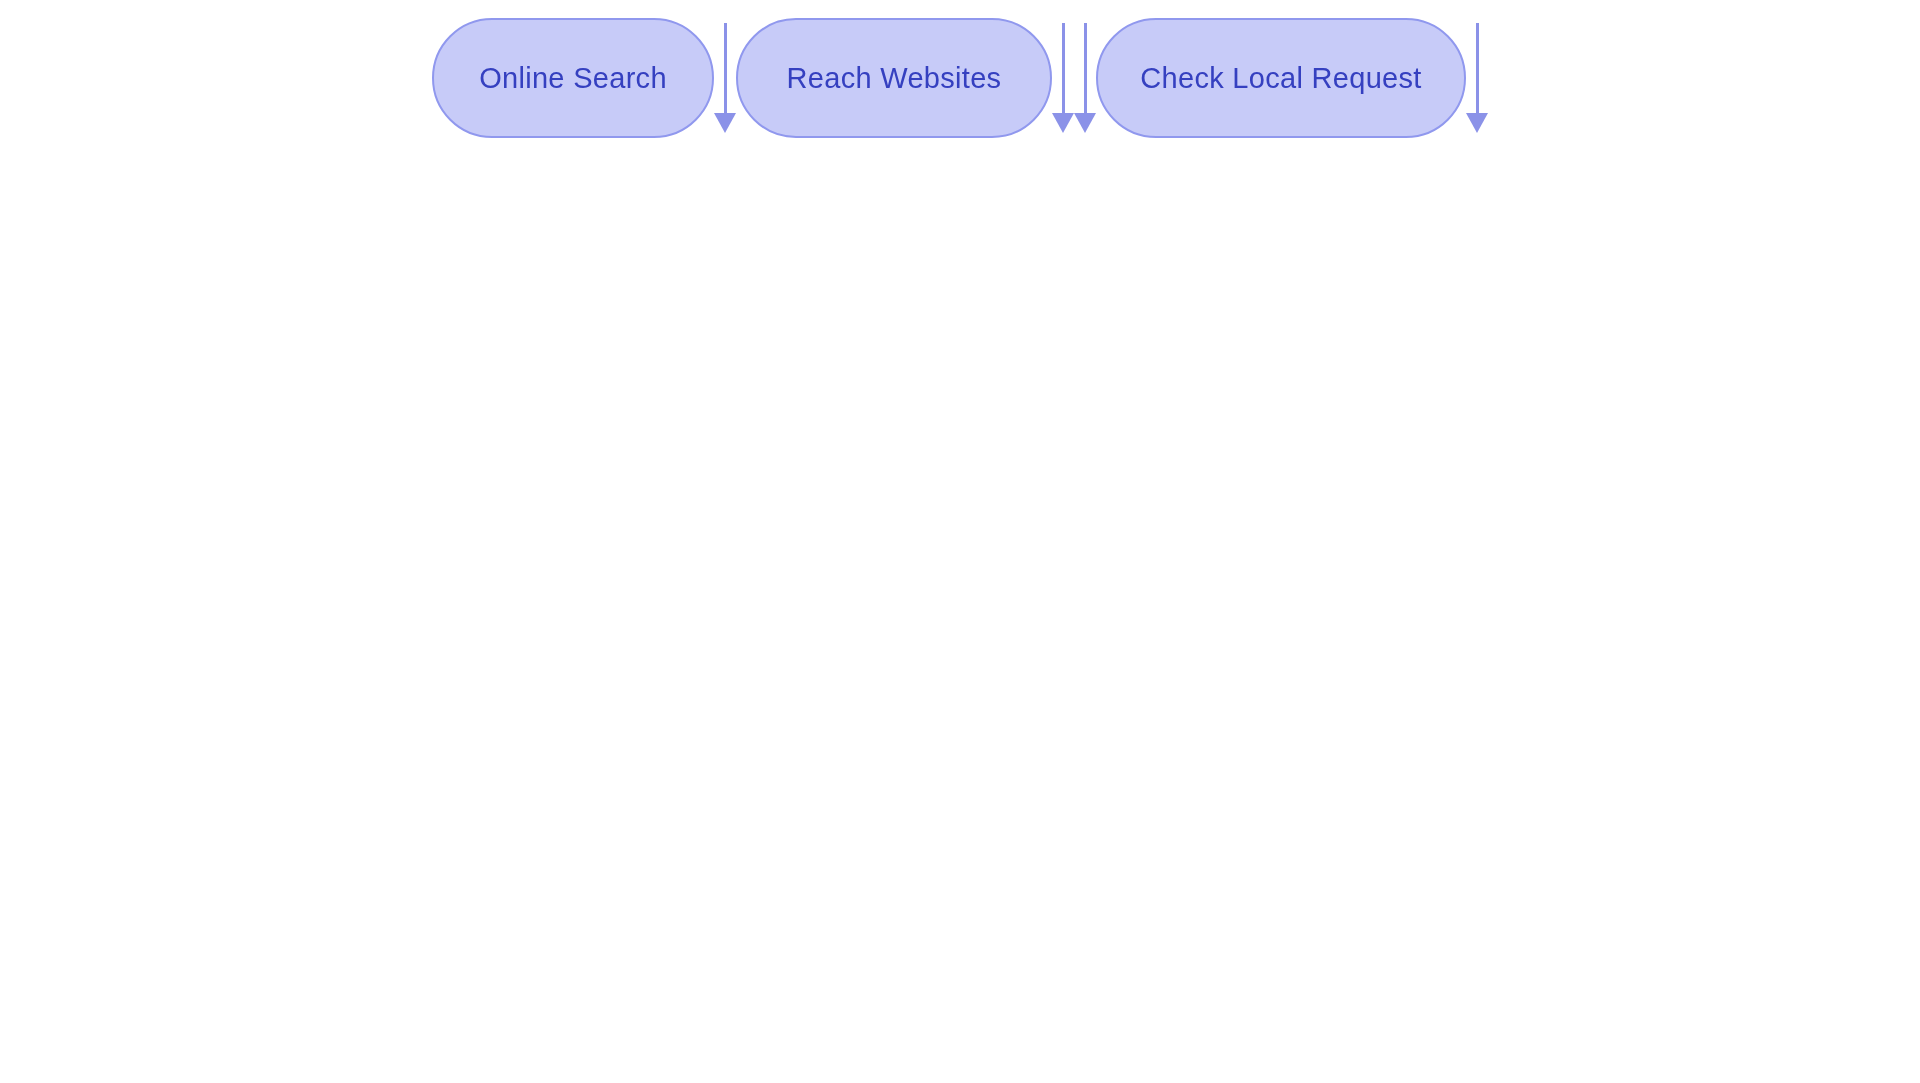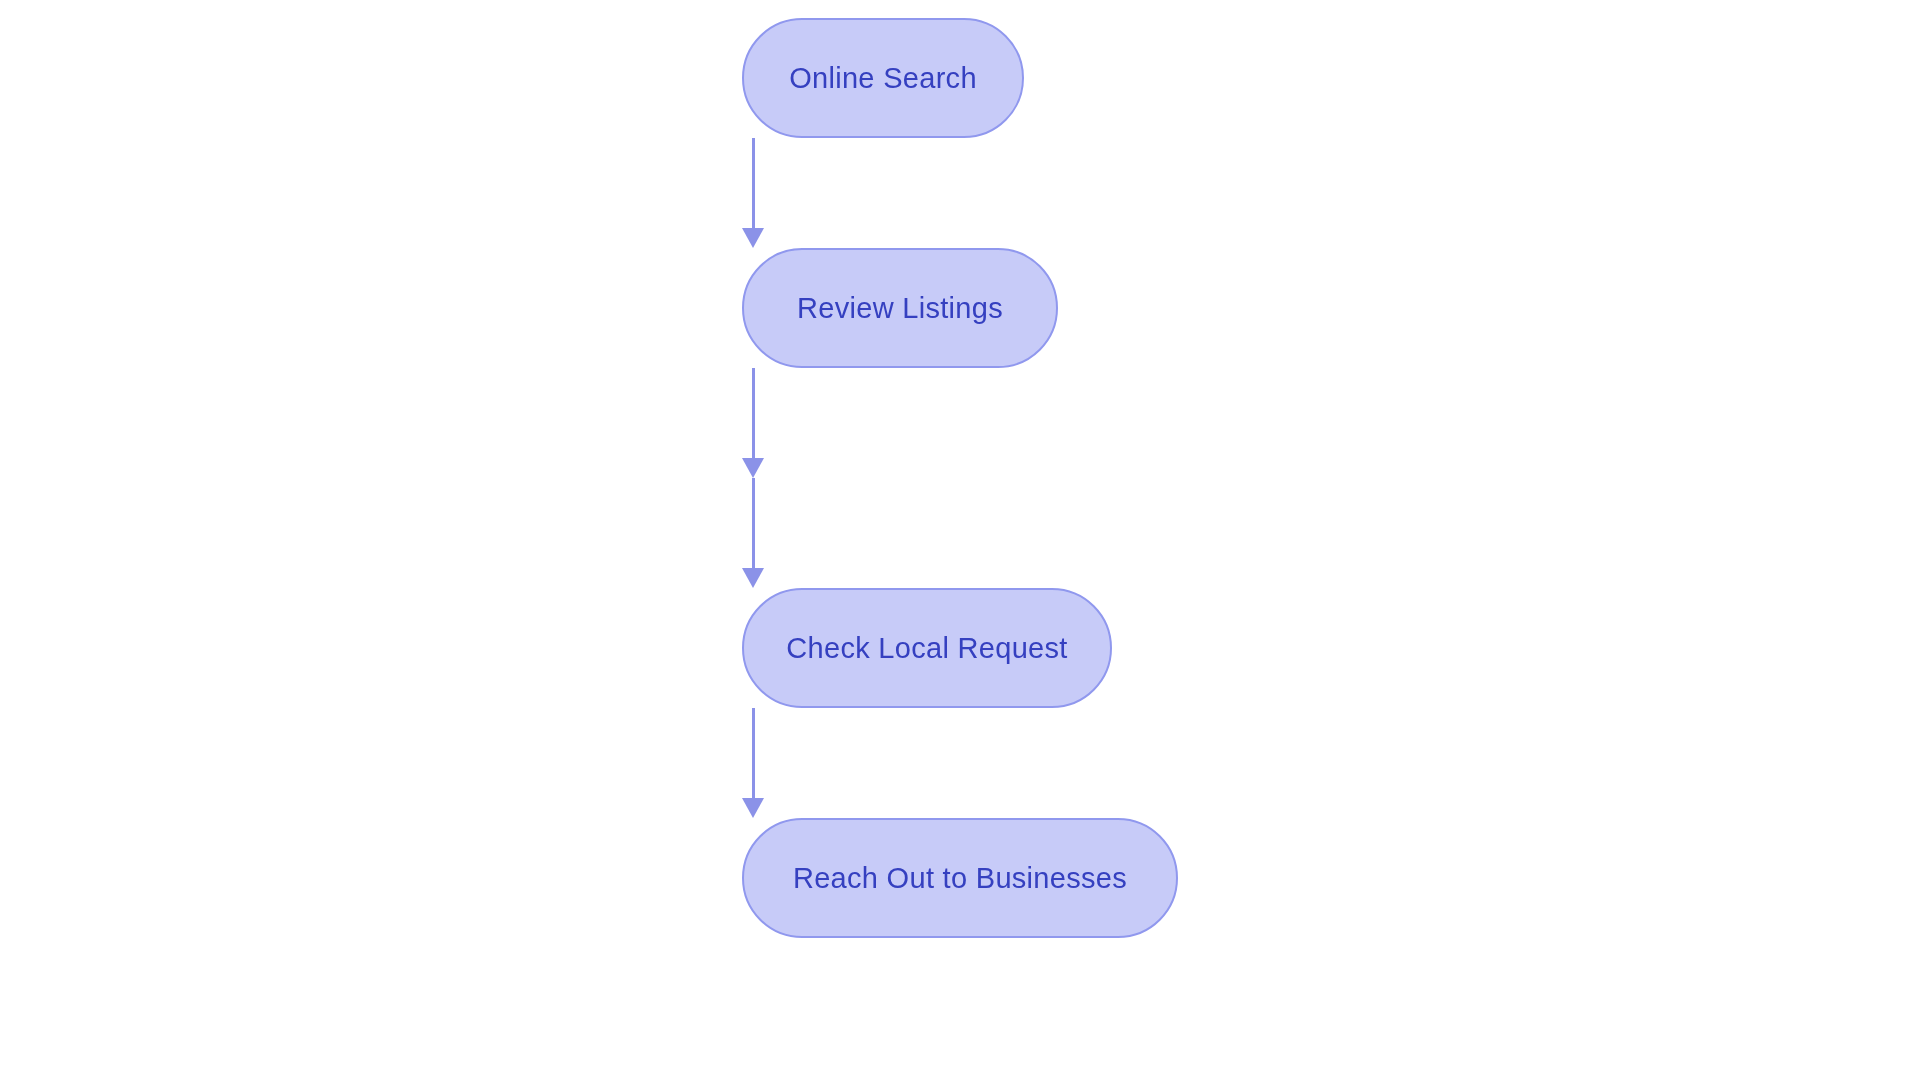--- a/index.html
+++ b/index.html
@@ -16,22 +16,21 @@
     background: var(--background);
     font-family: "Liberation Sans", "DejaVu Sans", sans-serif;
     overflow: hidden;
   }
   .flowchart {
     position: absolute;
     left: 50%;
     top: 18px;
     transform: translateX(-50%);
     display: flex;
-    flex-direction: column;
-    align-items: flex-start;
+    align-items: center;
   }
   .node {
     height: 120px;
     border-radius: 60px;
     background: var(--node-fill);
     border: 2px solid var(--node-border);
     color: var(--node-text);
     display: flex;
     align-items: center;
     justify-content: center;
@@ -73,21 +72,21 @@
   <div class="node n1">
     <span>Online Search</span>
   </div>
 
   <div class="connector">
     <div class="shaft"></div>
     <div class="head"></div>
   </div>
 
   <div class="node n2">
-    <span>Review Listings</span>
+    <span>Reach Websites</span>
   </div>
 
   <div class="connector">
     <div class="shaft"></div>
     <div class="head"></div>
   </div>
 
 
   <div class="connector">
     <div class="shaft"></div>
@@ -96,17 +95,14 @@
 
   <div class="node n4">
     <span>Check Local Request</span>
   </div>
 
   <div class="connector">
     <div class="shaft"></div>
     <div class="head"></div>
   </div>
 
-  <div class="node n5">
-    <span>Reach Out to Businesses</span>
-  </div>
 
 </div>
 
 </body></html>

